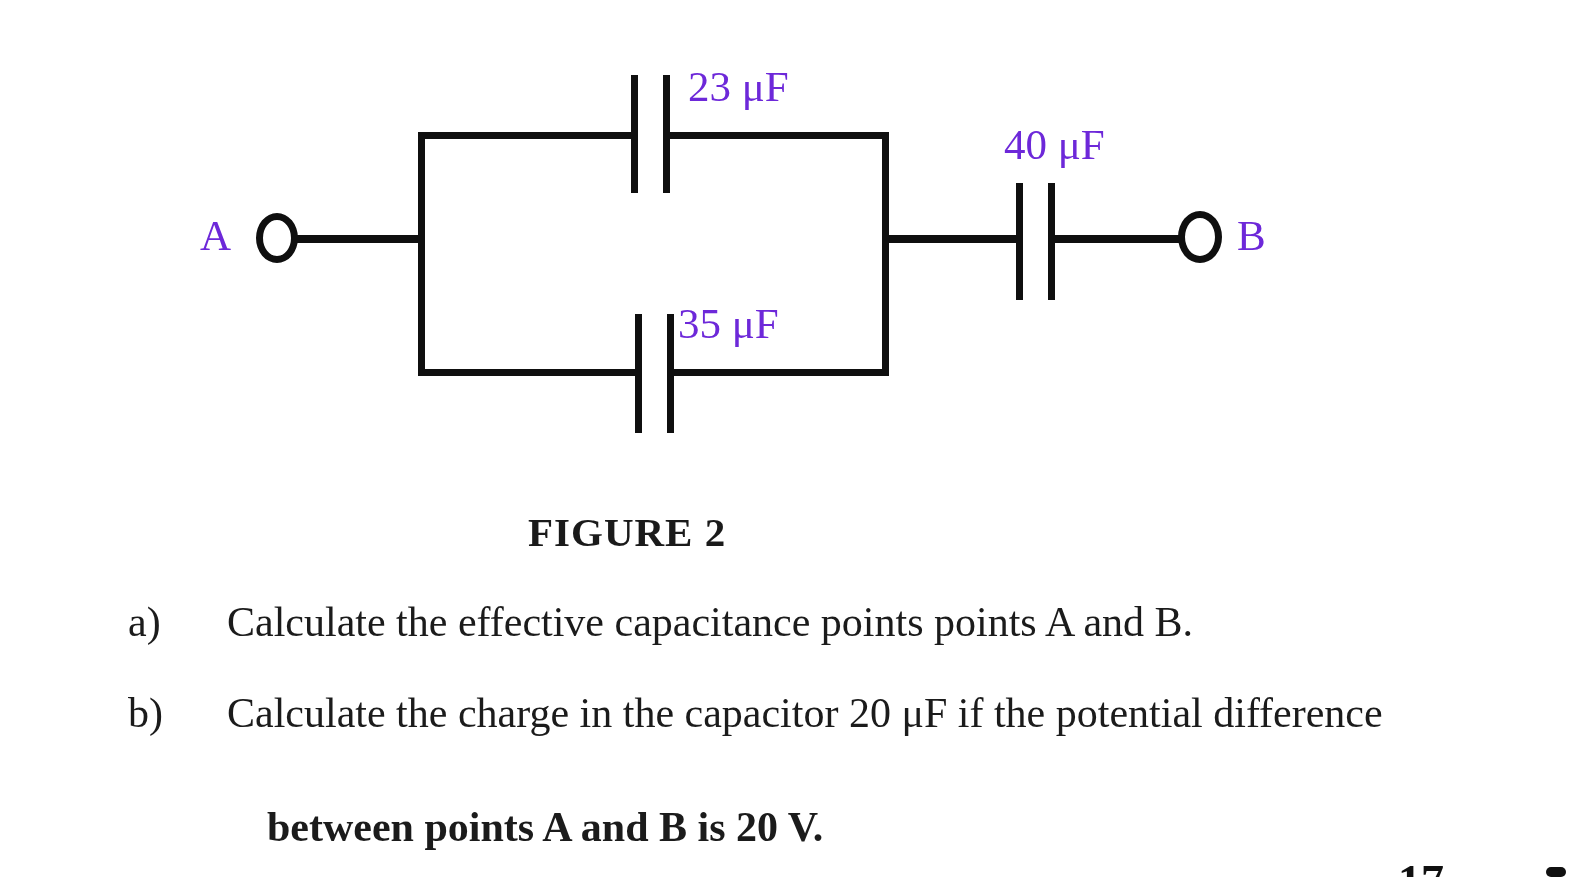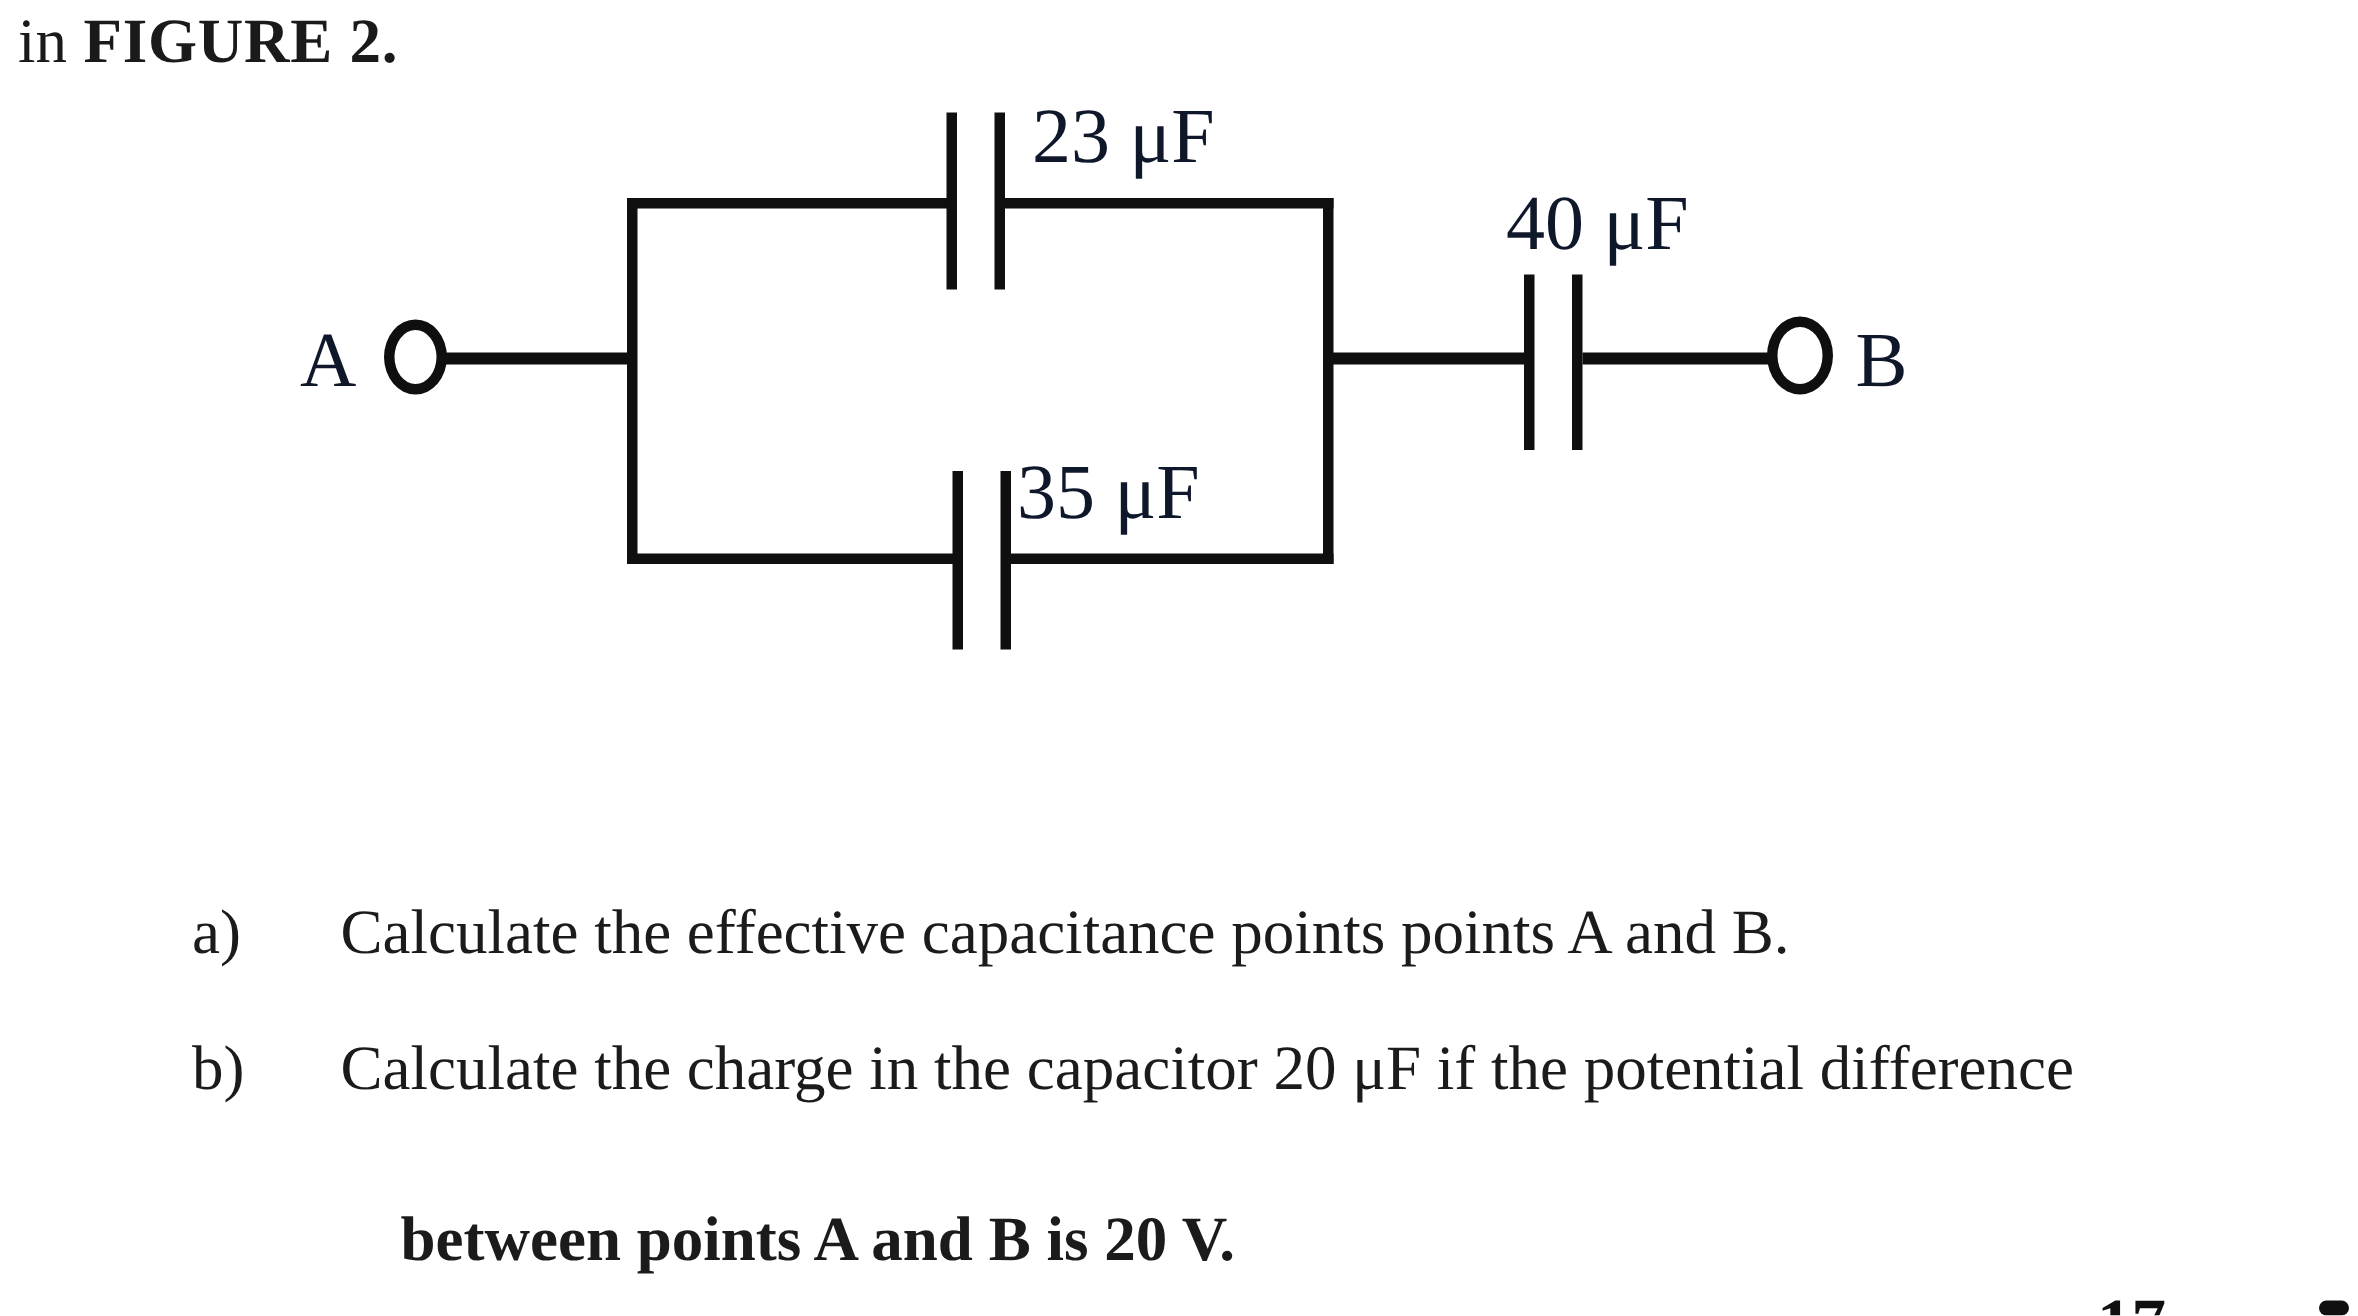--- a/index.html
+++ b/index.html
@@ -30,23 +30,23 @@
   }
   .terminal {
     position: absolute;
     box-sizing: border-box;
     border: 7px solid #0f0f0f;
     border-radius: 50%;
     background: #ffffff;
   }
   .circ-label {
     position: absolute;
-    font-size: 52px;
+    font-size: 43px;
     white-space: nowrap;
-    color: #0f172a;
+    color: #6d28d9;
   }
   .caption {
     position: absolute;
     left: 528px; top: 508px;
     font-size: 41px;
     font-weight: bold;
     letter-spacing: 1px;
     white-space: nowrap;
   }
 
@@ -71,23 +71,20 @@
     position: absolute;
     background: #101010;
     border-radius: 5px;
   }
 </style>
 </head>
 <body>
 
 <div class="page">
 
-  <div class="intro-line">
-    <span class="prefix">in</span><span class="bold">FIGURE 2.</span>
-  </div>
 
   <div>
 
     <span class="circ-label" style="left:200px; top:211px;">A</span>
     <div class="terminal" style="left:256px; top:213px; width:42px; height:50px;"></div>
     <div class="wire" style="left:296px; top:235px; width:126px; height:8px;"></div>
 
     <div class="wire" style="left:418px; top:132px; width:7px; height:244px;"></div>
     <div class="wire" style="left:882px; top:132px; width:7px; height:244px;"></div>
     <div class="wire" style="left:418px; top:132px; width:216px; height:7px;"></div>
@@ -106,20 +103,21 @@
     <div class="wire" style="left:886px; top:235px; width:132px; height:8px;"></div>
     <div class="plate" style="left:1016px; top:183px; width:7px; height:117px;"></div>
     <div class="plate" style="left:1048px; top:183px; width:7px; height:117px;"></div>
     <span class="circ-label" style="left:1004px; top:120px;text-align:right;">40 μF</span>
 
     <div class="wire" style="left:1055px; top:235px; width:125px; height:8px;"></div>
     <div class="terminal" style="left:1178px; top:211px; width:44px; height:52px;"></div>
     <span class="circ-label" style="left:1237px; top:211px;">B</span>
   </div>
 
+  <div class="caption">FIGURE 2</div>
 
   <div>
     <span class="q-text" style="left:128px; top:598px;">a)</span>
     <span class="q-text" style="left:227px; top:598px;">Calculate the effective capacitance points points A and B.</span>
 
     <span class="q-text" style="left:128px; top:689px;">b)</span>
     <span class="q-text" style="left:227px; top:689px;">Calculate the charge in the capacitor 20 μF if the potential difference</span>
     <span class="q-text" style="left:267px; top:803px;font-weight:bold;">between points A and B is 20 V.</span>
   </div>
 

